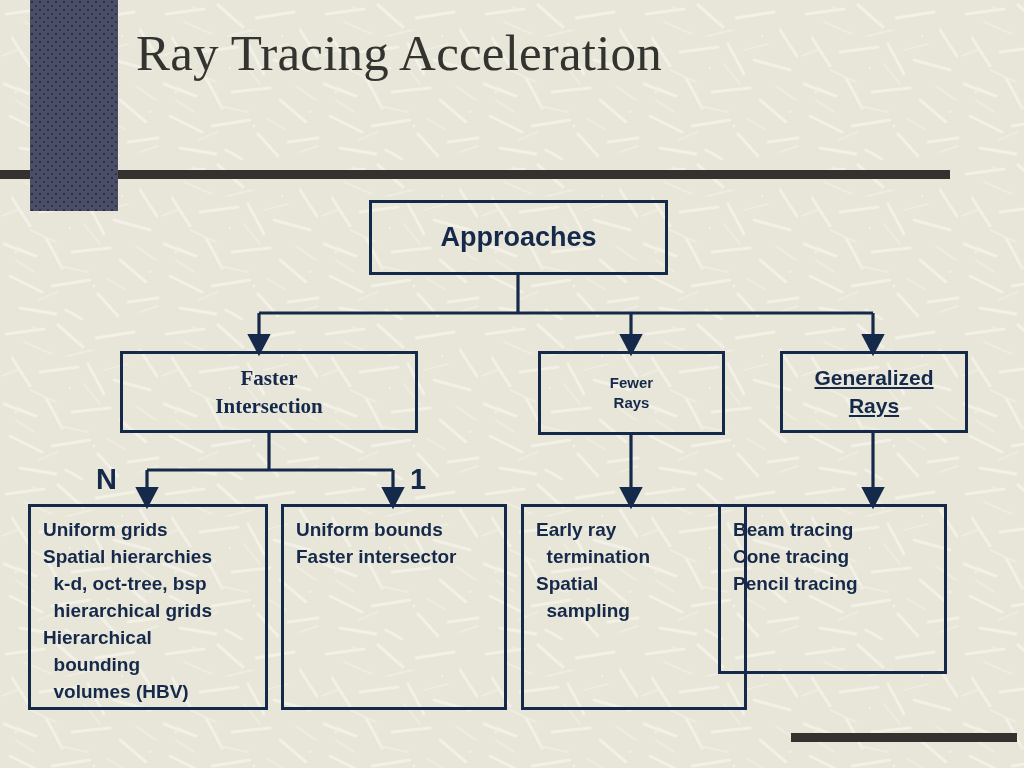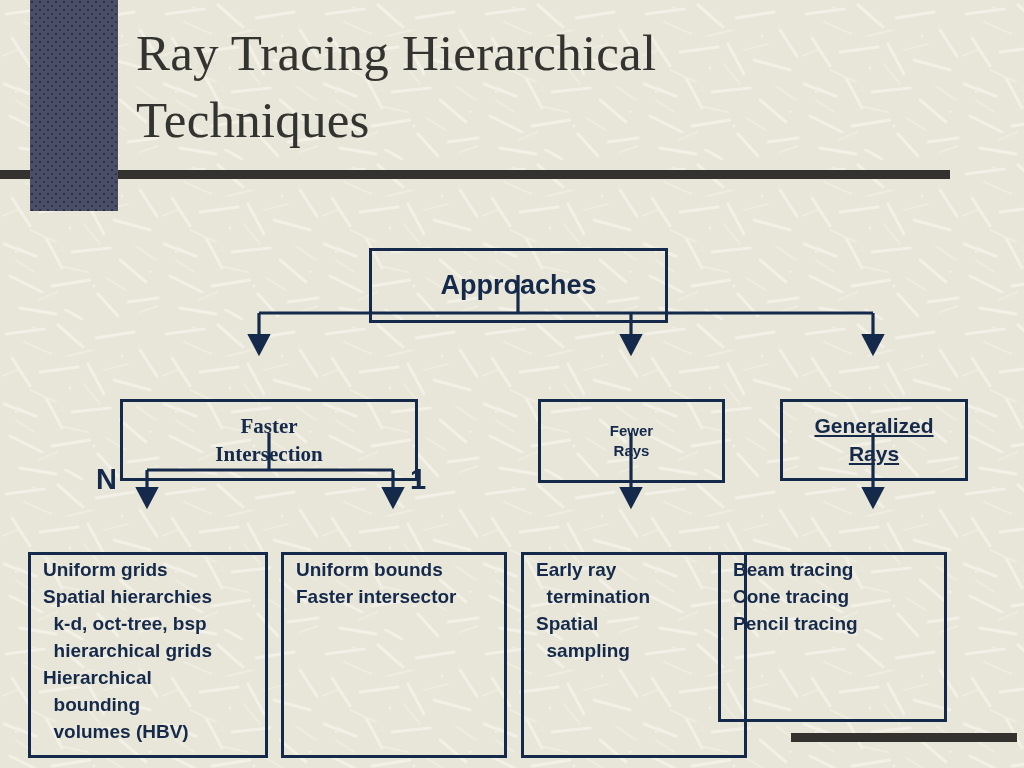--- a/index.html
+++ b/index.html
@@ -86,37 +86,36 @@
     inset: 0;
     z-index: 5;
   }
 
   .node {
     position: absolute;
     box-sizing: border-box;
     border: 3px solid #15294b;
     color: #15294b;
     background: transparent;
-    margin-top: 48px;
   }
 
   .node-center {
     display: flex;
     align-items: center;
     justify-content: center;
     text-align: center;
     font-weight: bold;
   }
 
   .node-leaf {
     text-align: left;
     font-weight: bold;
     font-size: 19px;
     line-height: 1.42;
-    padding: 2px 0 0 12px;
+    padding: 10px 0 0 12px;
     white-space: pre;
   }
 
   #node-approaches {
     left: 369px;
     top: 200px;
     width: 299px;
     height: 75px;
     font-size: 27px;
   }
@@ -230,22 +229,21 @@
     <rect width="1024" height="768" fill="url(#strawPattern)"></rect>
   </svg>
 
   <div id="title-rule"></div>
 
   <div id="left-bar"></div>
 
   <div id="bottom-rule"></div>
 
   <div id="title">
-    <div>Ray Tracing Hierarchical</div>
-    <div>Techniques</div>
+    <div>Ray Tracing Acceleration</div>
   </div>
 
   <svg id="connectors" width="1024" height="768" viewBox="0 0 1024 768" aria-hidden="true">
     <defs>
       <marker id="arrowhead" markerWidth="9" markerHeight="9" refX="3.2" refY="4.5" orient="auto" markerUnits="strokeWidth">
         <path d="M 0 0.8 L 7 4.5 L 0 8.2 z" fill="#15294b"></path>
       </marker>
     </defs>
     <g stroke="#15294b" stroke-width="3.2" fill="none">
 

